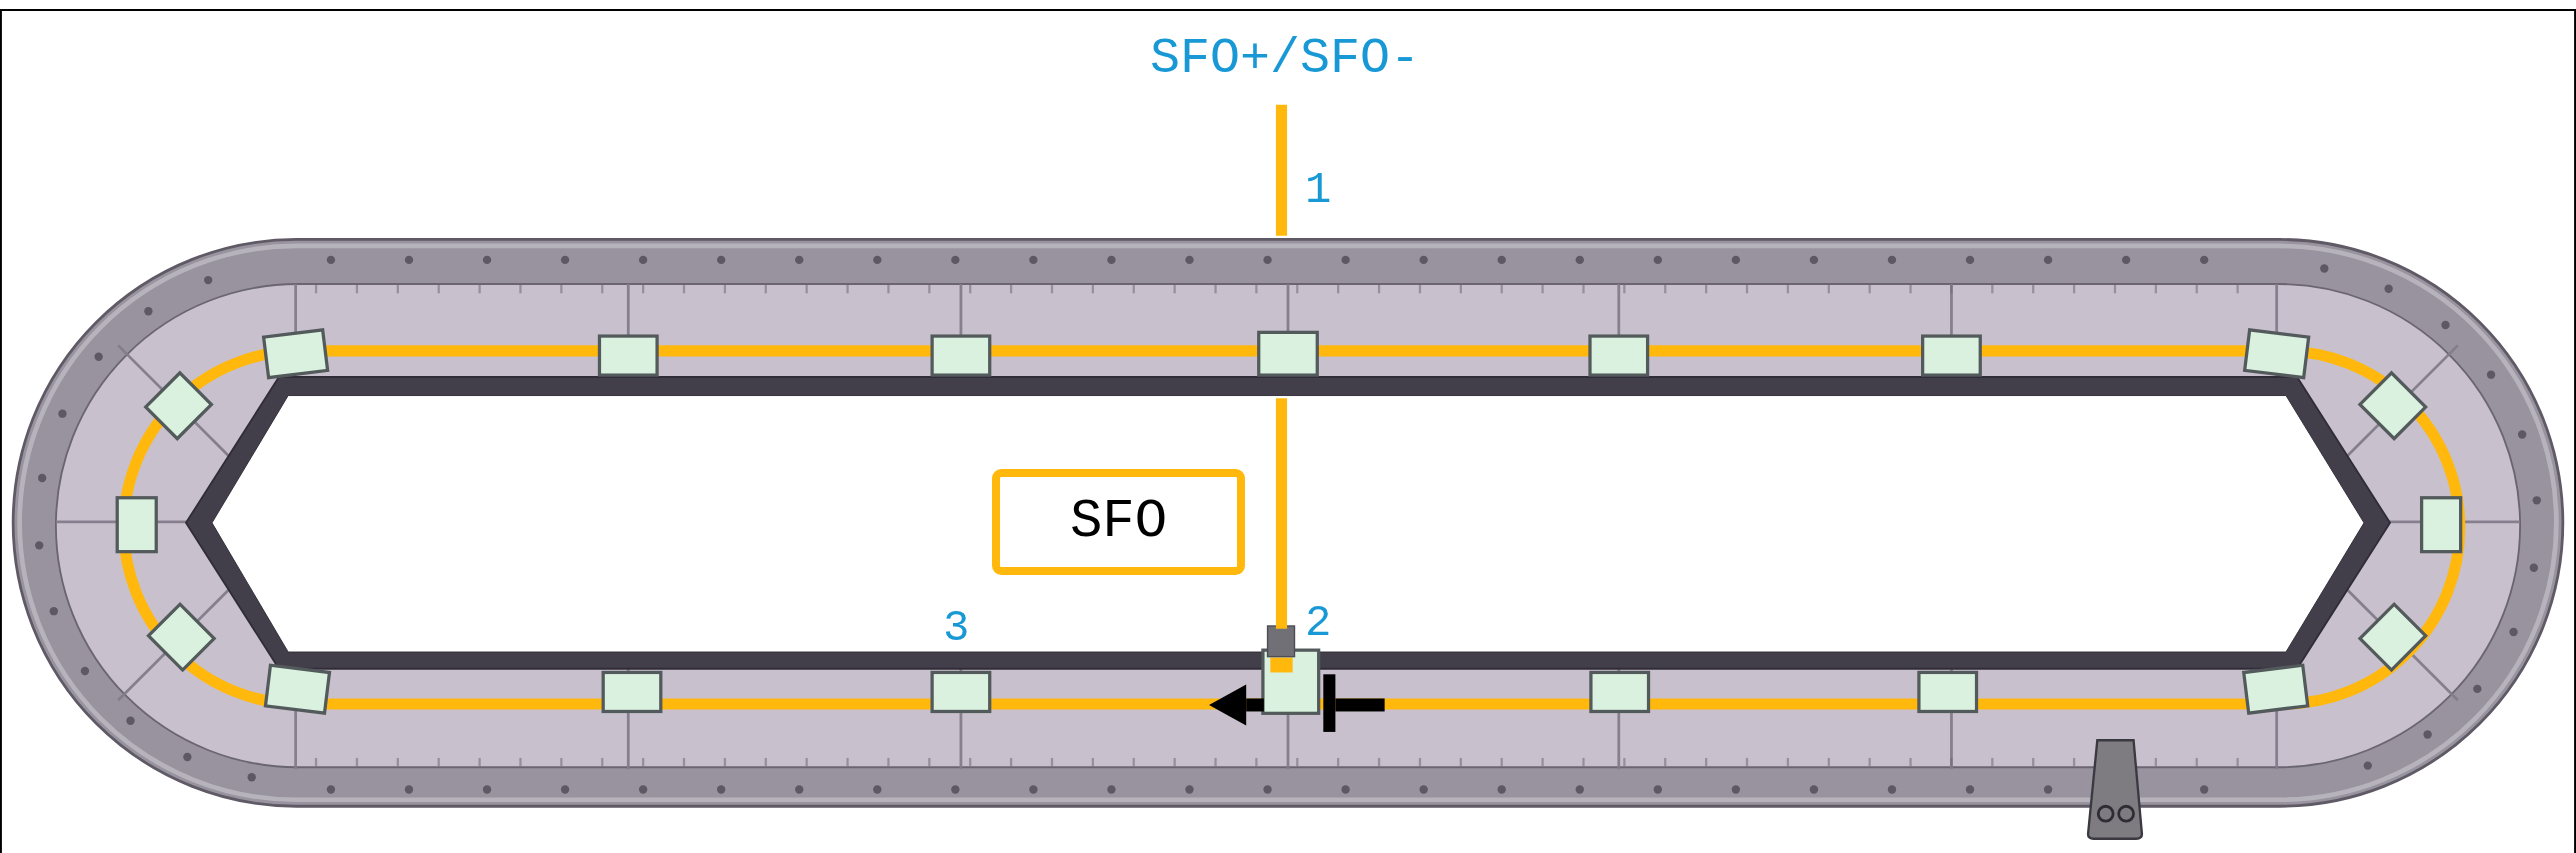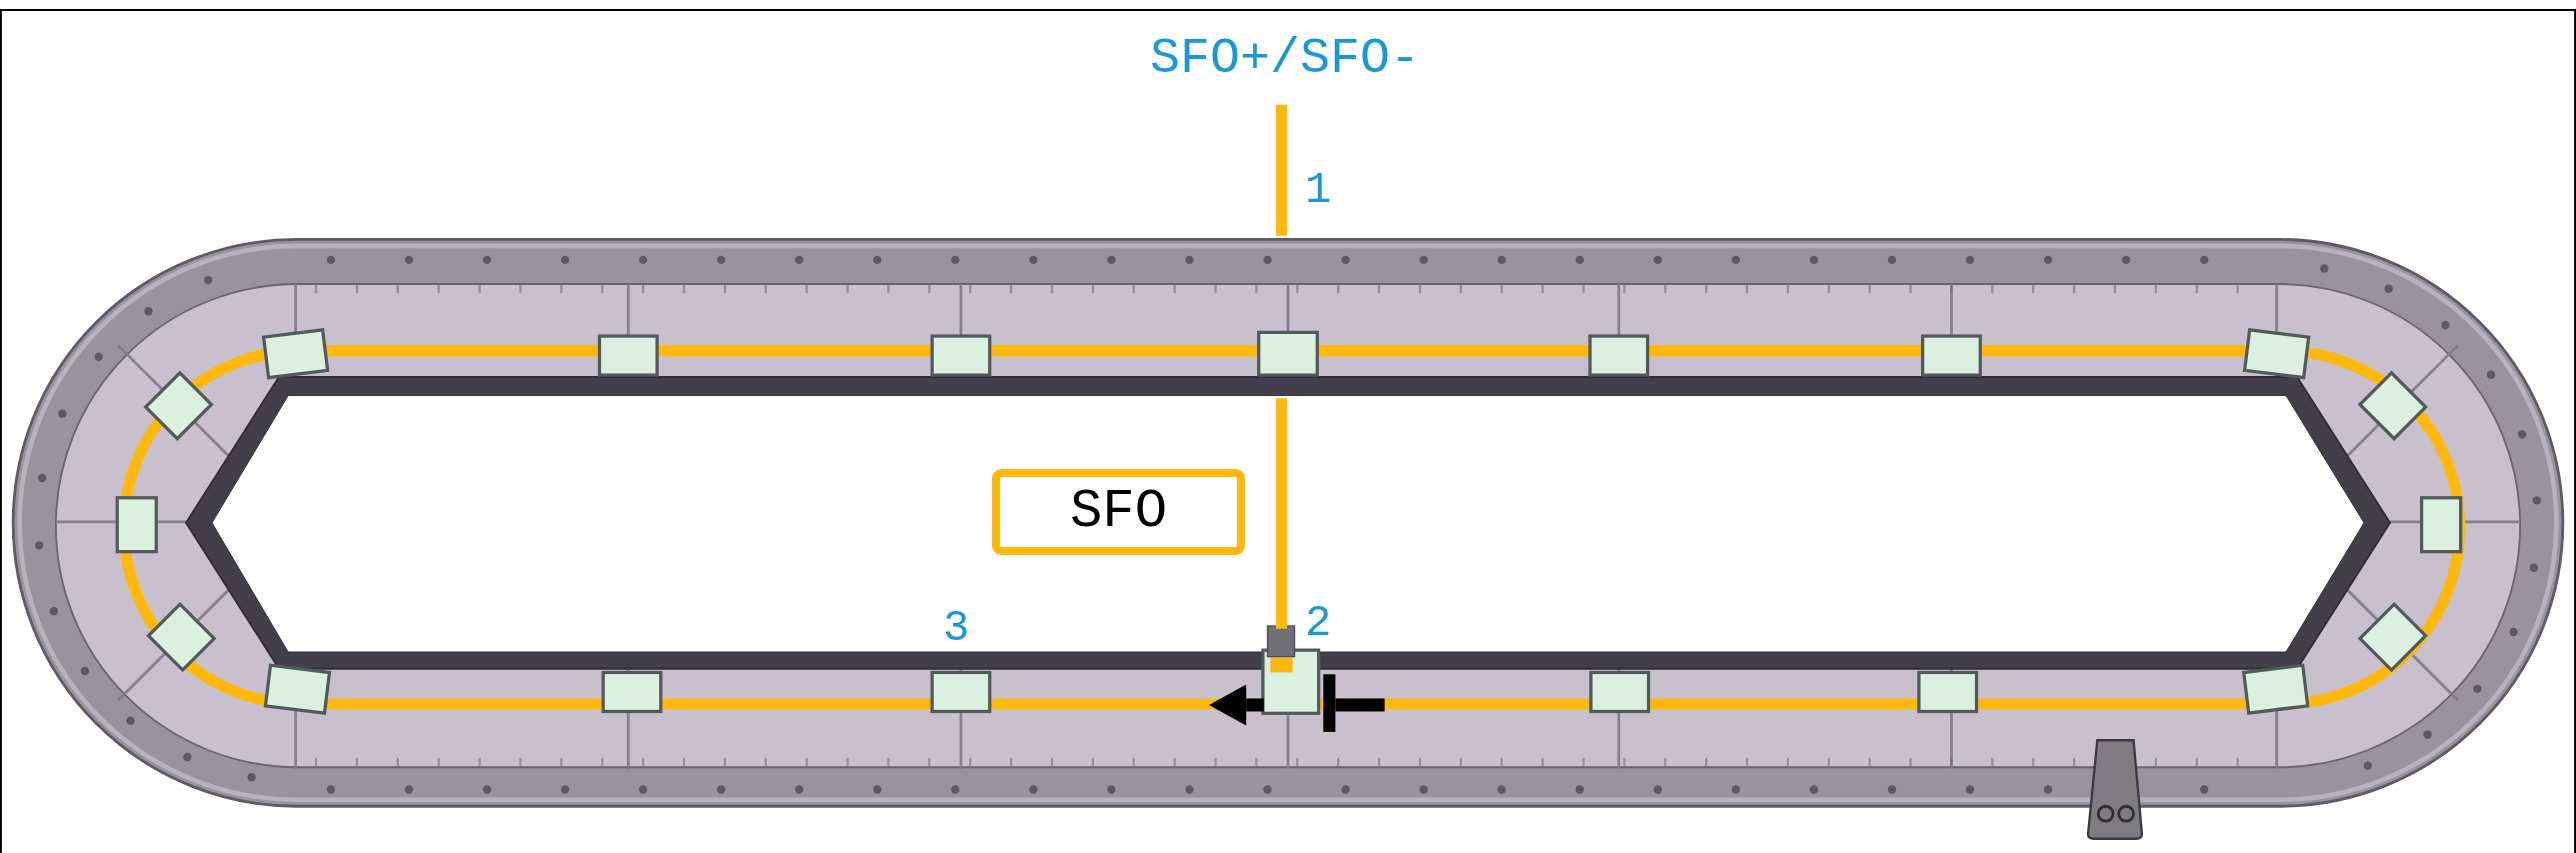--- a/index.html
+++ b/index.html
@@ -36,21 +36,21 @@
   .bracket-hole{fill:none; stroke:#2F2D33; stroke-width:3}
 
   
   .label{position:absolute; color:var(--blue); line-height:1; white-space:nowrap}
   .cable-label{left:1285px; top:25px; transform:translateX(-50%); font-size:50px}
   .callout{font-size:44px}
   .callout-1{left:1305px; top:159px}
   .callout-2{left:1305px; top:592px}
   .callout-3{left:943px; top:597px}
   .sfo-box{
-    position:absolute; left:992px; top:460px; width:253px; height:86px;
+    position:absolute; left:992px; top:460px; width:253px; height:106px;
     background:var(--bg); border:8.4px solid var(--orange); border-radius:9.3px;
     display:flex; align-items:center; justify-content:center;
   }
   .sfo-box span{color:var(--ink); font-size:54px; line-height:1}
 </style>
 </head>
 <body>
 
 <div class="canvas">
 

